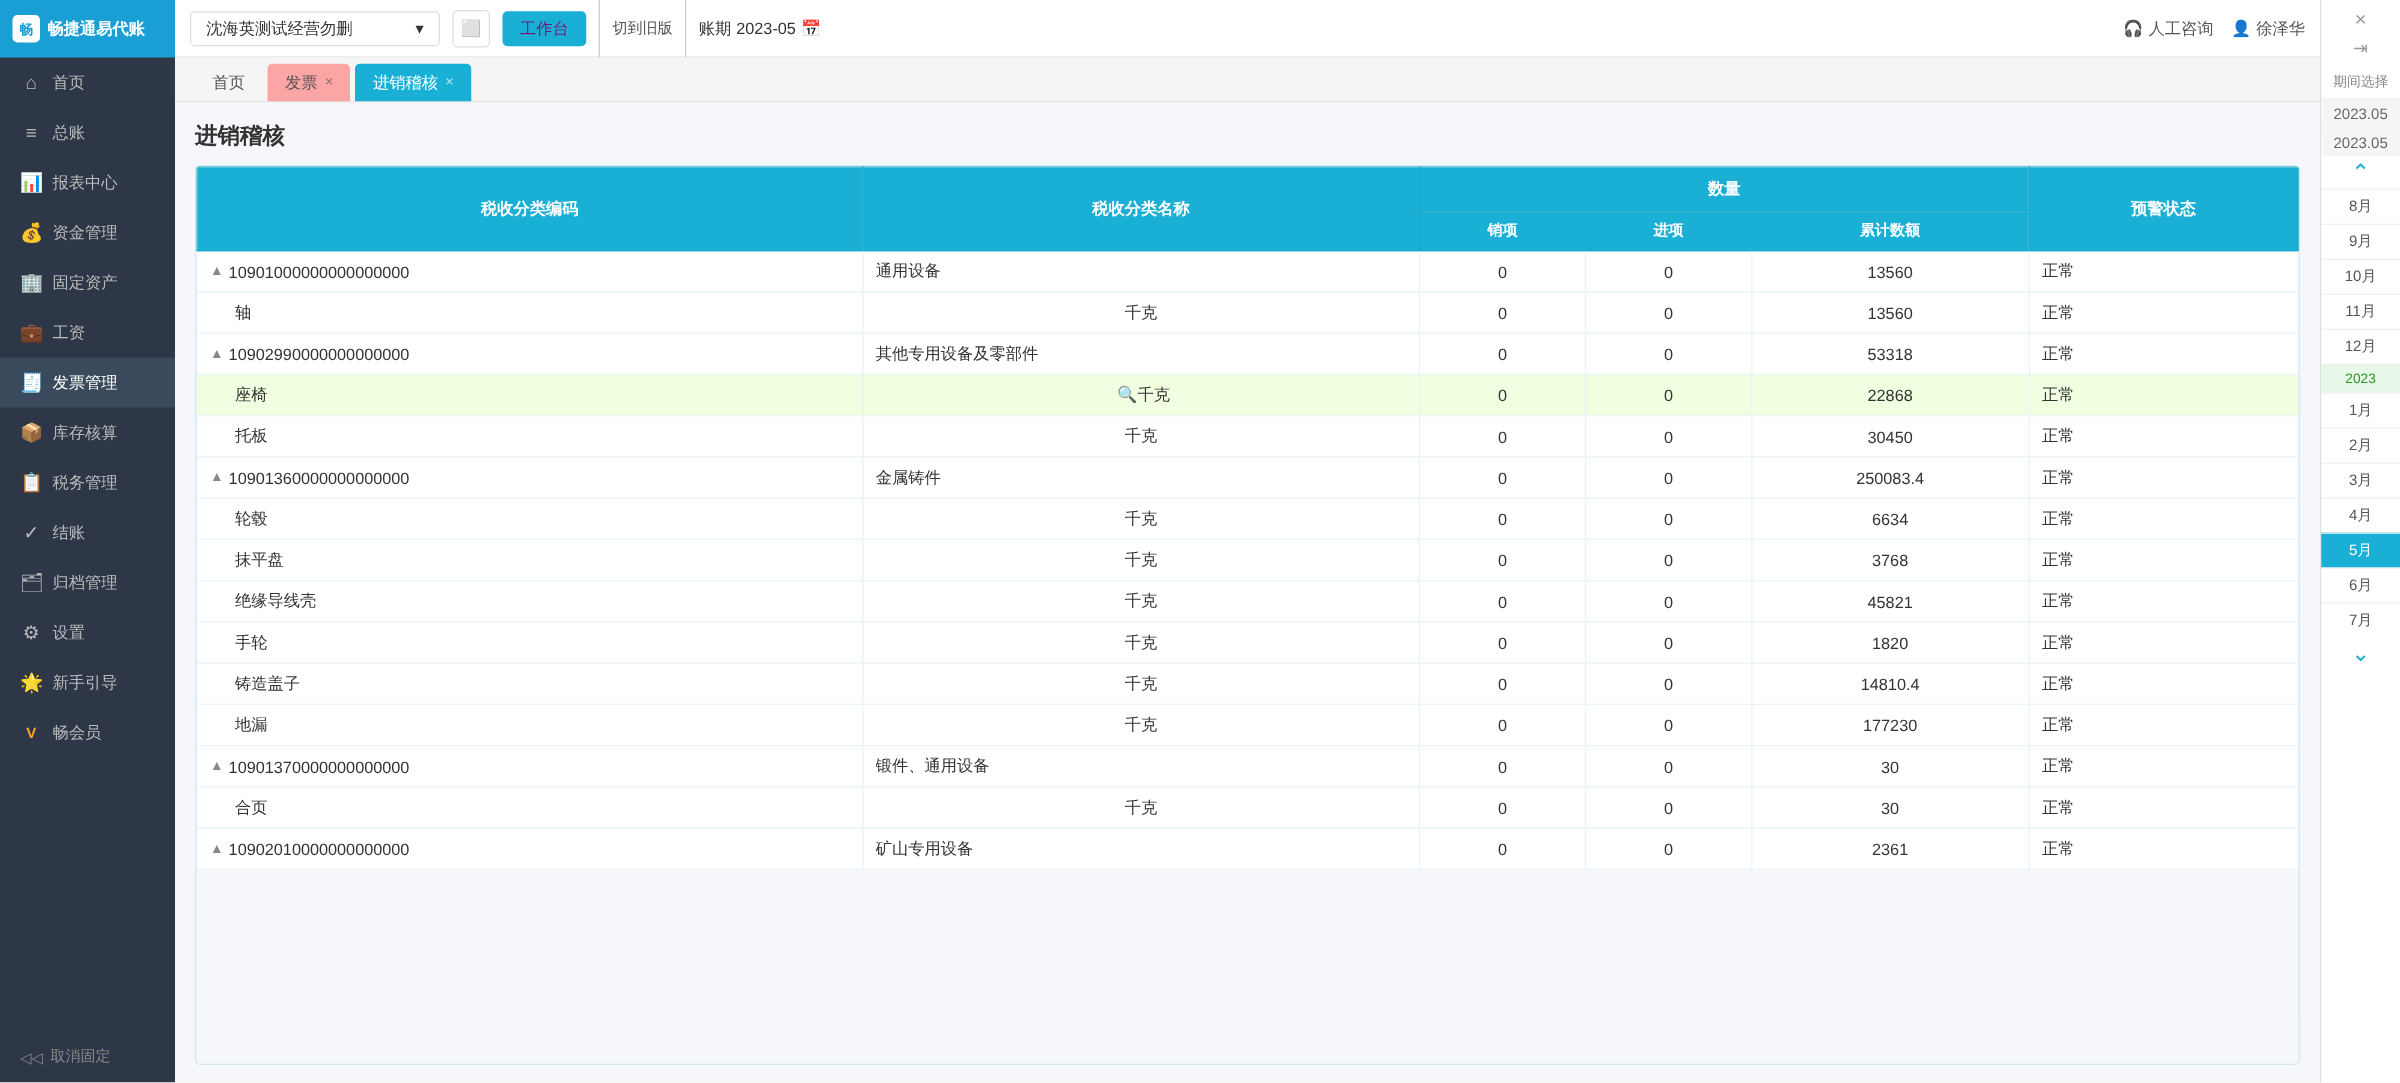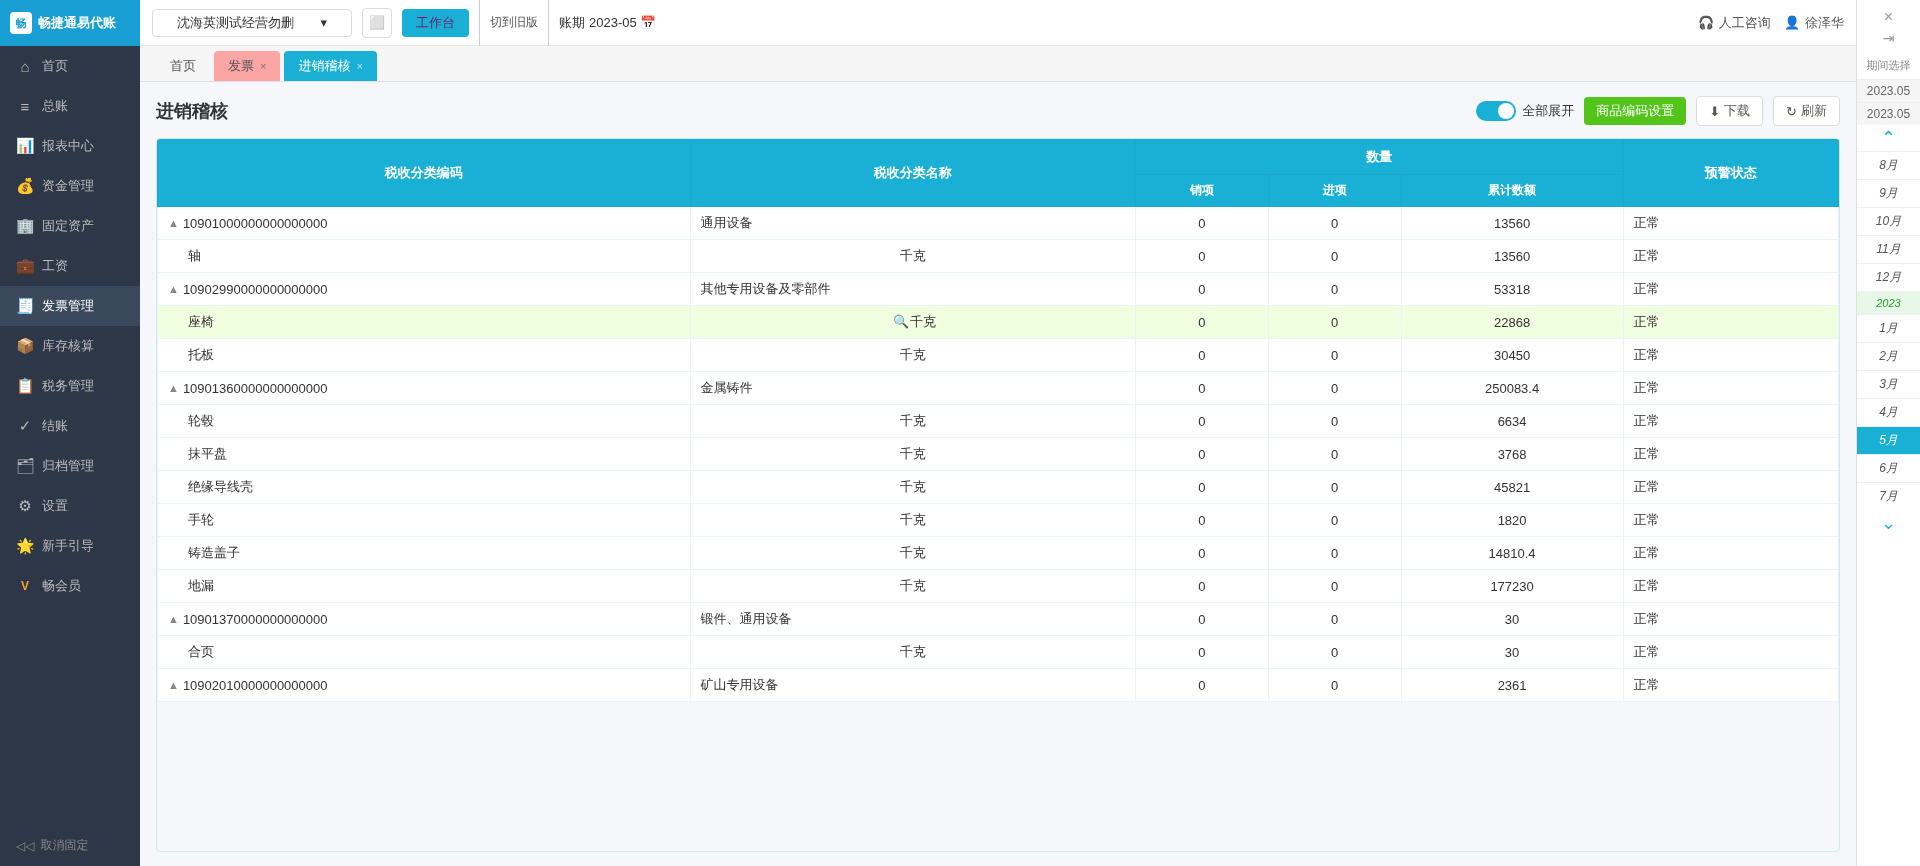--- a/index.html
+++ b/index.html
@@ -68,21 +68,21 @@
       padding: 0 12px;
       gap: 10px;
       border-bottom: 1px solid #e8e8e8;
       flex-shrink: 0;
     }
     .topbar-company {
       display: flex; align-items: center; gap: 4px;
       color: #333; font-size: 13px;
       border: 1px solid #ddd;
       border-radius: 4px;
-      padding: 4px 24px;
+      padding: 4px 12px;
       min-width: 200px;
       cursor: pointer;
     }
     .topbar-icon-btn {
       width: 30px; height: 30px;
       border: 1px solid #ddd;
       border-radius: 4px;
       display: flex; align-items: center; justify-content: center;
       cursor: pointer; color: #666;
     }
@@ -293,21 +293,20 @@
       border-top: 1px solid #eee;
     }
     .period-month {
       width: 100%;
       text-align: center;
       padding: 5px 0;
       font-size: 12px;
       color: #555;
       cursor: pointer;
       border-top: 1px solid #f0f0f0;
-      font-style: italic;
     }
     .period-month.active {
       background: #1ab0d6;
       color: #fff;
     }
     .period-month.year-label {
       background: #e8f8e8;
       color: #2a9a2a;
       font-size: 11px;
     }
@@ -426,35 +425,20 @@
     </div>
     <div class="tab active">
       <span>进销稽核</span>
       <span class="tab-close">×</span>
     </div>
   </div>
 
   <div class="page-content">
     <div class="page-header">
       <h2 class="page-title">进销稽核</h2>
-      <div class="page-actions">
-        <div class="toggle-container">
-          <div class="toggle"></div>
-          <span>全部展开</span>
-        </div>
-        <button class="btn-green">商品编码设置</button>
-        <button class="btn-outline">
-          <span>⬇</span>
-          <span>下载</span>
-        </button>
-        <button class="btn-outline">
-          <span>↻</span>
-          <span>刷新</span>
-        </button>
-      </div>
     </div>
 
     <div class="table-container">
       <table>
         <thead>
           <tr class="header-top">
             <th rowspan="2">税收分类编码</th>
             <th rowspan="2">税收分类名称</th>
             <th colspan="3">数量</th>
             <th rowspan="2">预警状态</th>

